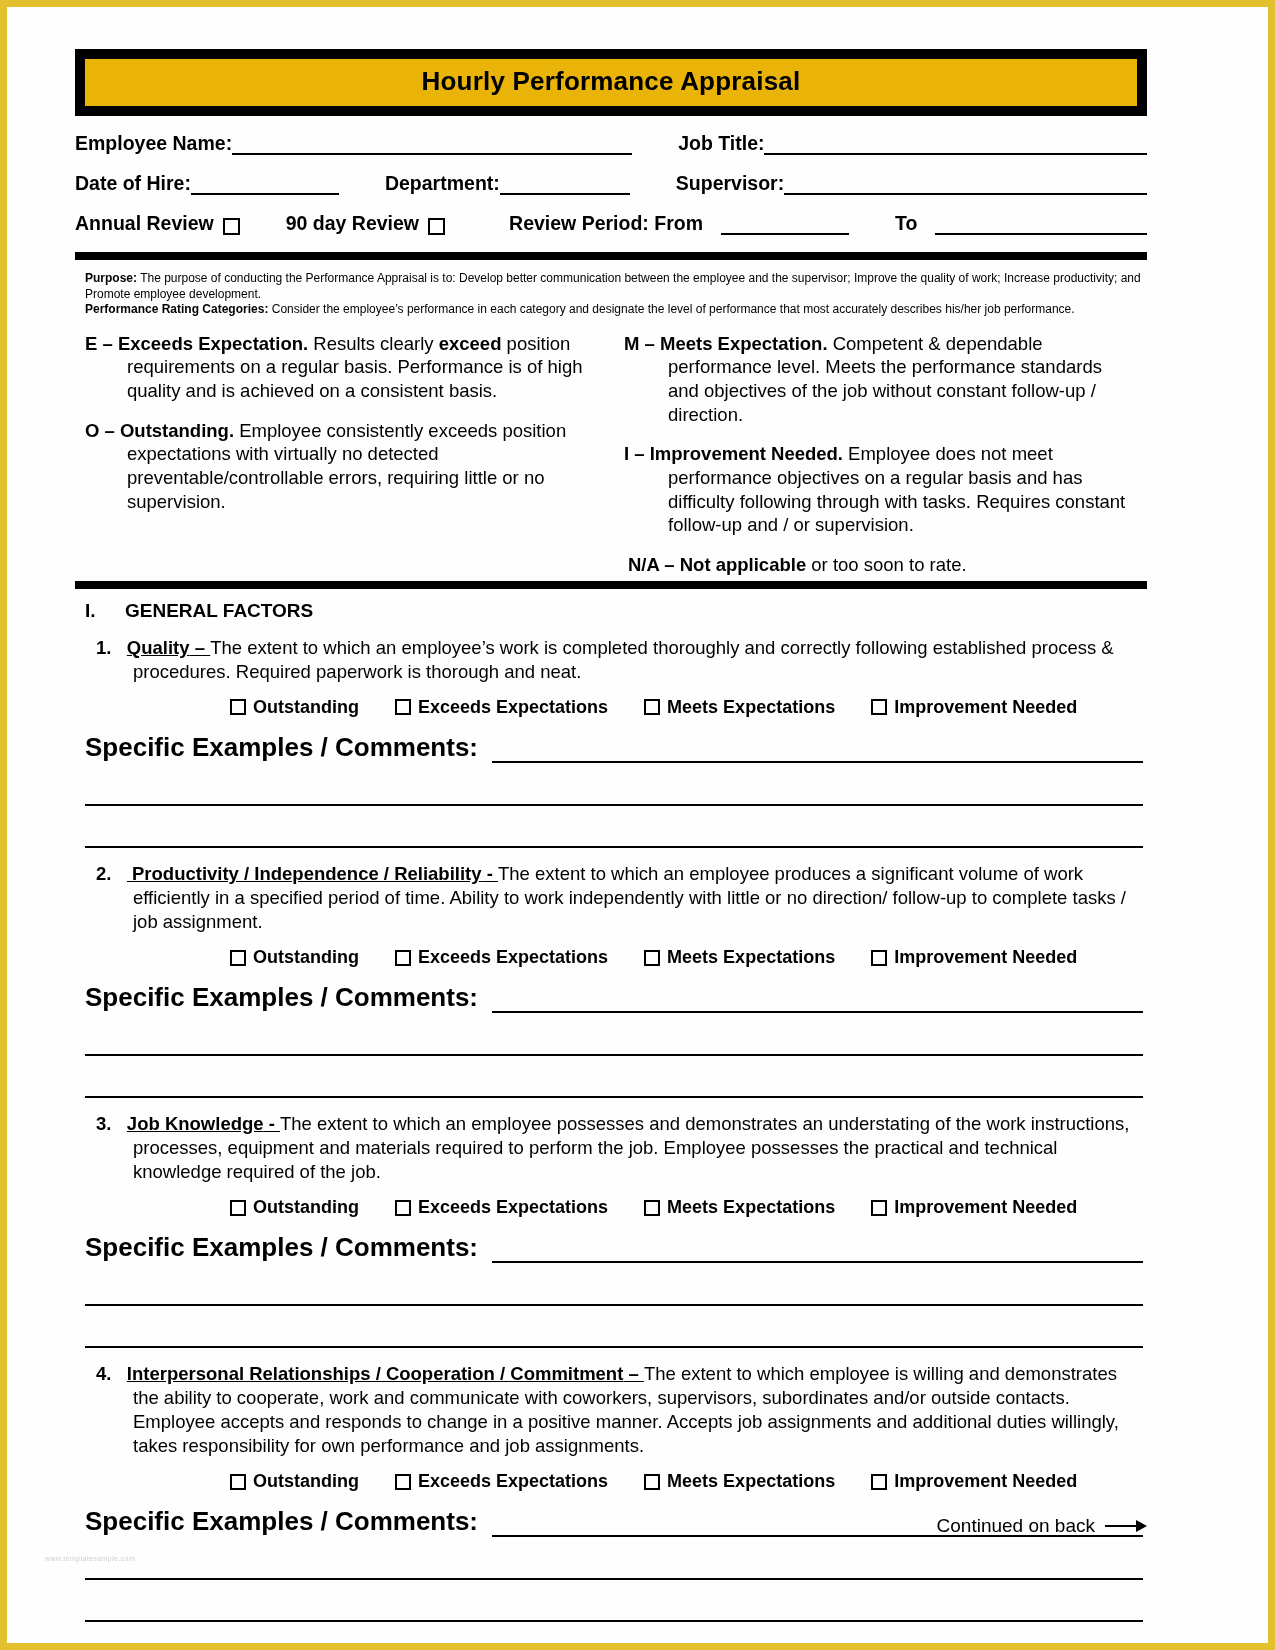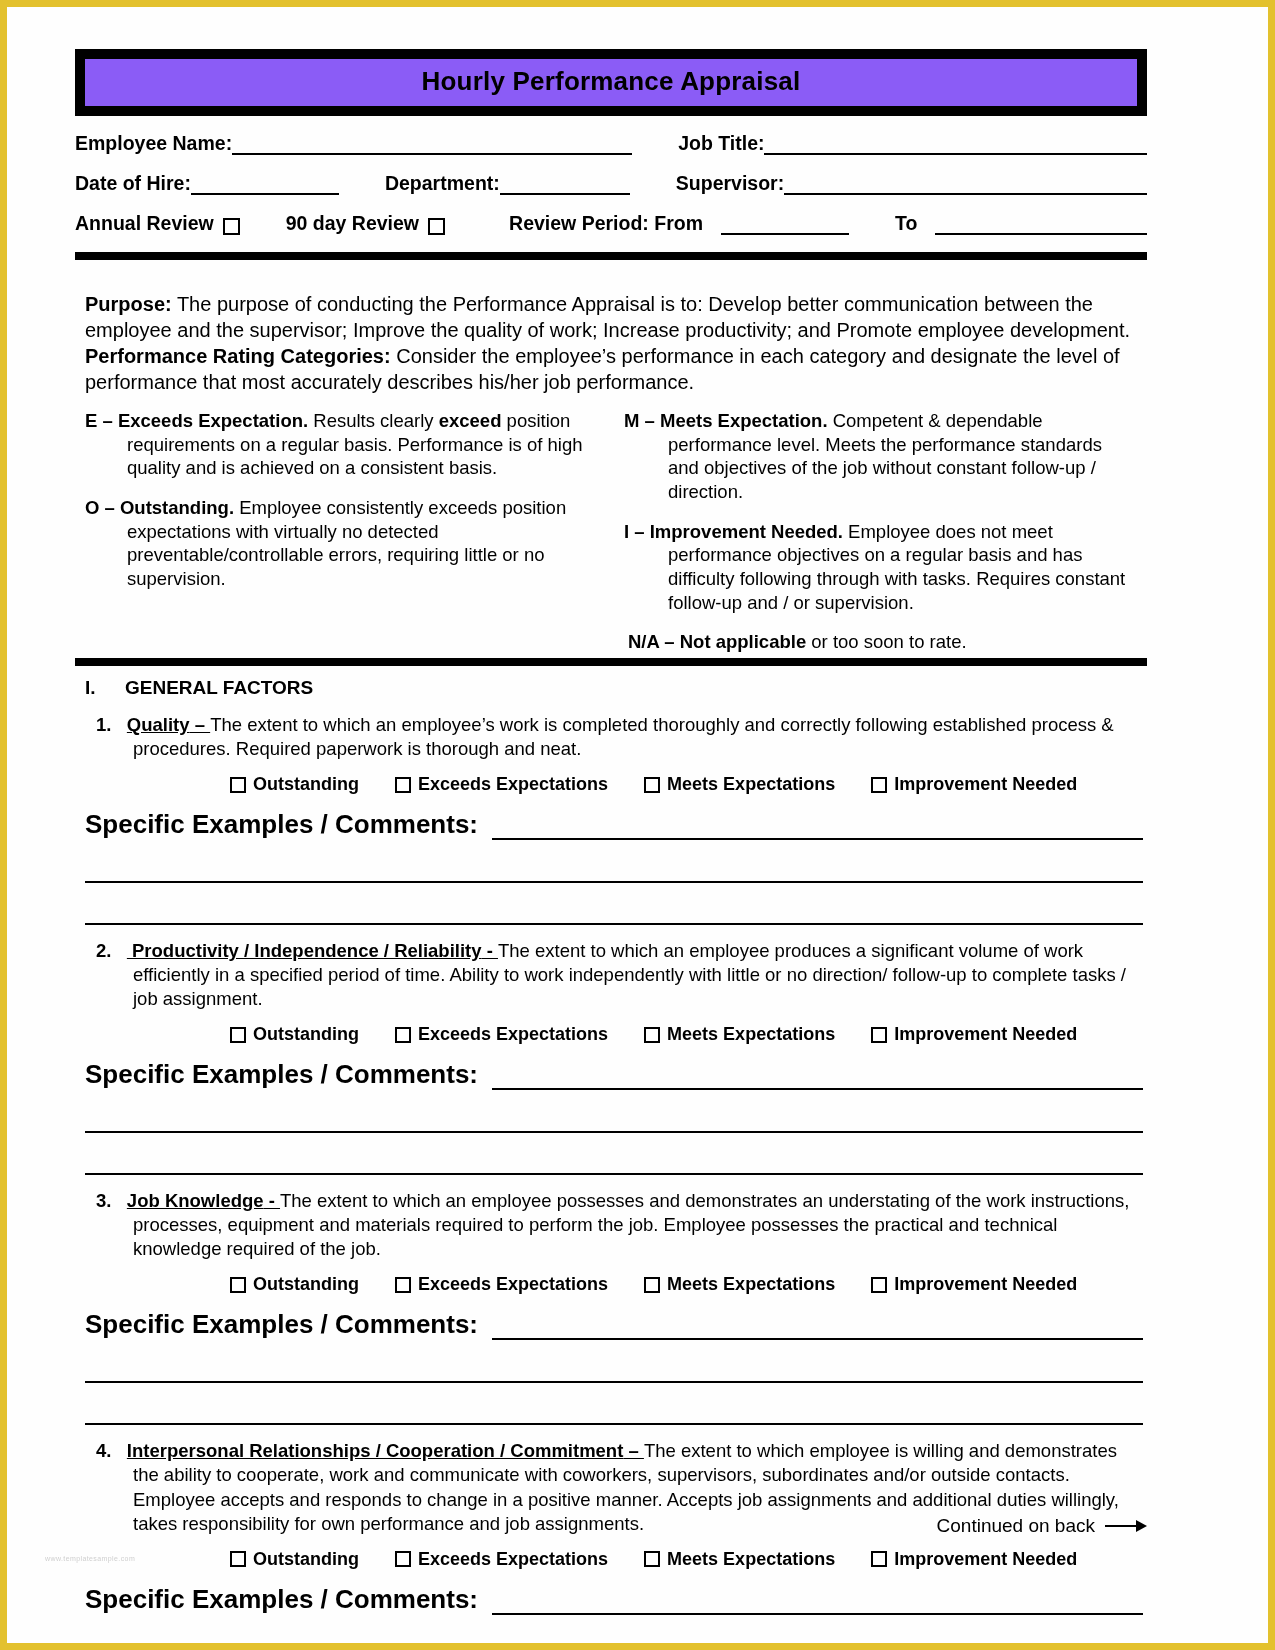--- a/index.html
+++ b/index.html
@@ -28,21 +28,21 @@
     position: absolute;
     left: 68px;
     top: 42px;
     width: 1072px;
     box-sizing: border-box;
   }
 
   
   .title-banner {
     border: 10px solid #000000;
-    background: #8b5cf6;
+    background: #eab308;
     padding: 7px 0 9px 0;
     text-align: center;
   }
   .title-banner .title-text {
     font-size: 26px;
     font-weight: bold;
     letter-spacing: 0.2px;
   }
 
   
@@ -77,23 +77,23 @@
     margin-left: 9px;
   }
 
   .rule-thick {
     border-top: 8px solid #000;
     margin-top: 4px;
   }
 
   
   .purpose {
-    font-size: 20px;
+    font-size: 12px;
     line-height: 1.30;
-    margin-top: 31px;
+    margin-top: 11px;
     padding: 0 6px 0 10px;
     text-align: left;
   }
   .purpose b { font-weight: bold; }
 
   
   .defs {
     margin-top: 14px;
     display: flex;
     gap: 26px;

